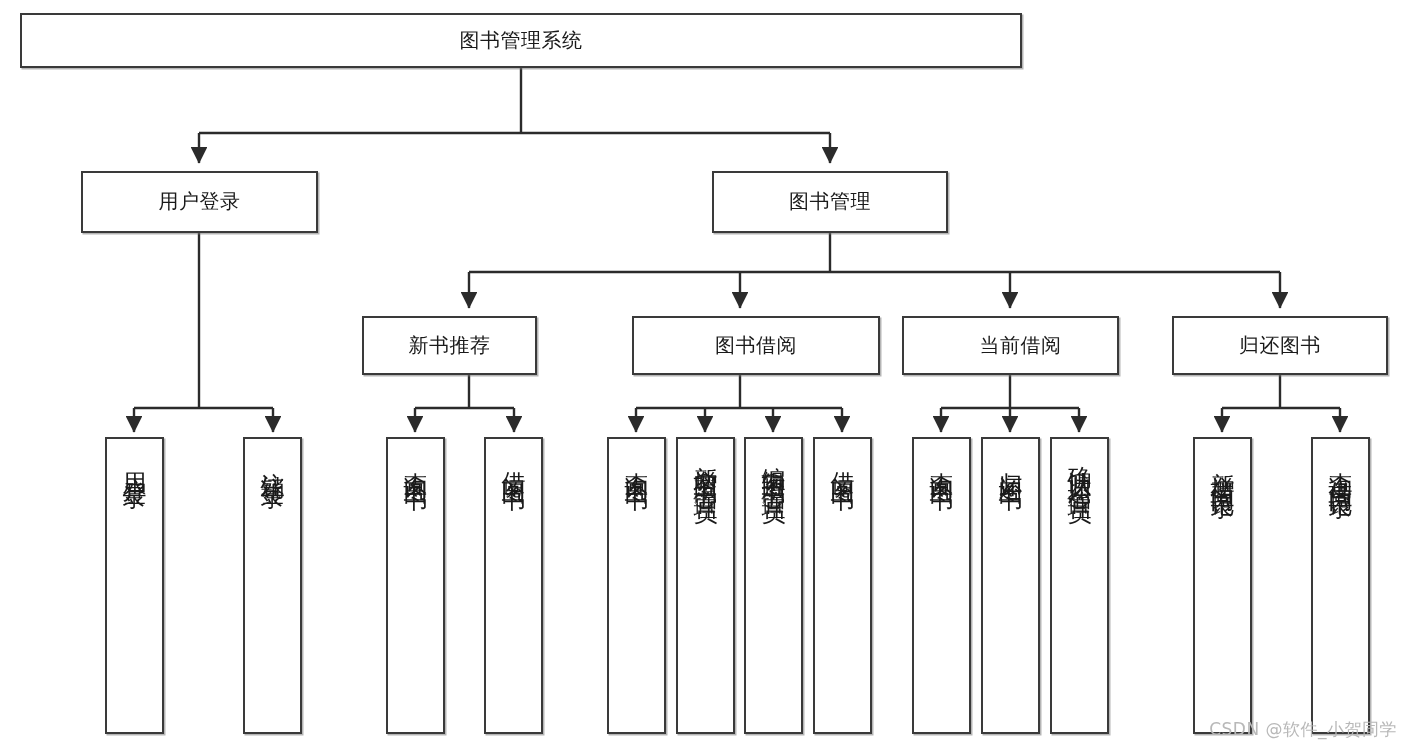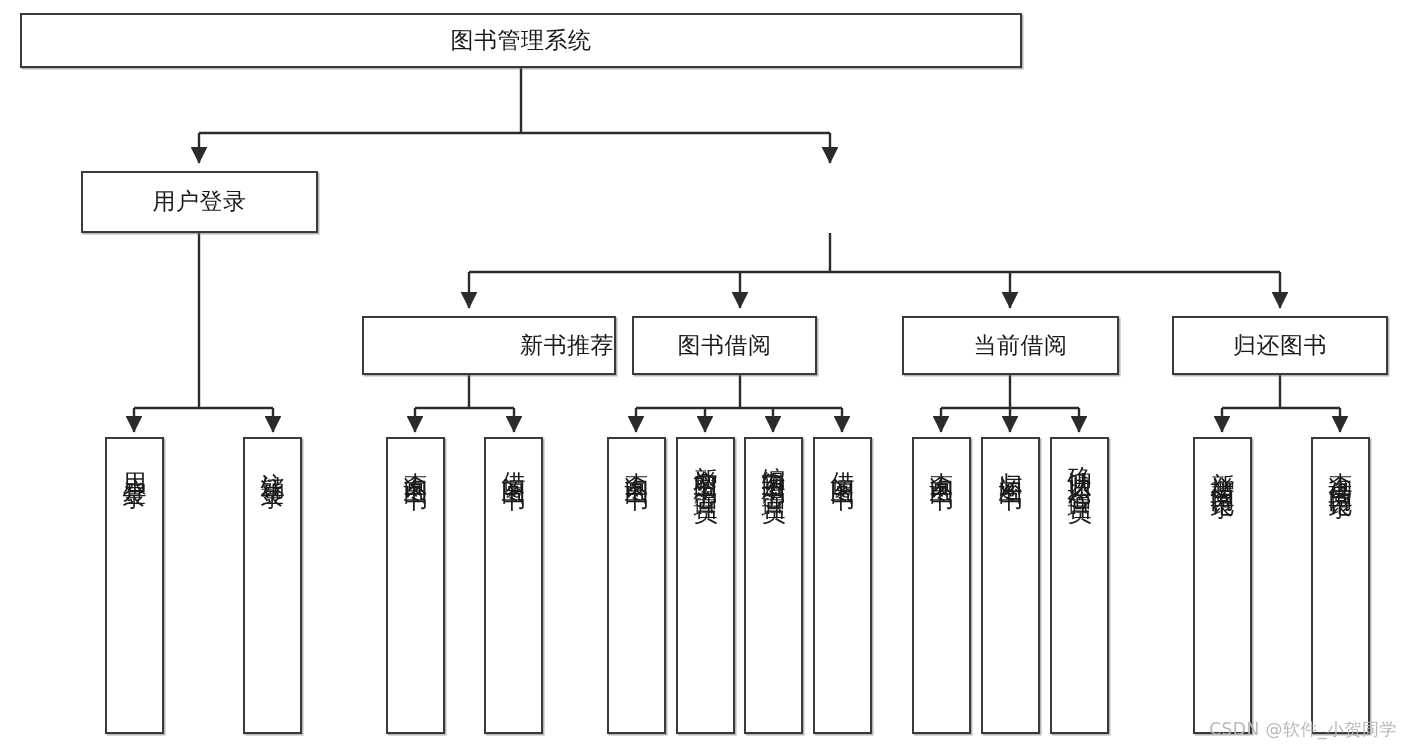--- a/index.html
+++ b/index.html
@@ -39,21 +39,21 @@
     z-index: 2;
   }
   .node .label {
     display: block;
     text-align: center;
     line-height: 1.18;
     white-space: nowrap;
   }
   
   .node.horiz .label {
-    font-size: 23px;
+    font-size: 20px;
     letter-spacing: 0.5px;
   }
   
   .node.vert {
     align-items: flex-start;
     padding-top: 14px;
   }
   .node.vert .label {
     writing-mode: vertical-rl;
     text-orientation: upright;
@@ -132,26 +132,29 @@
   </svg>
 
   <div class="node horiz" style="left:20px; top:13px; width:1002px; height:55px;">
     <span class="label">图书管理系统</span>
   </div>
 
   <div class="node horiz" style="left:81px; top:171px; width:237px; height:62px;">
     <span class="label">用户登录</span>
   </div>
 
-
-  <div class="node horiz" style="left:362px; top:316px; width:254px; height:59px;justify-content:flex-end;">
+  <div class="node horiz" style="left:712px; top:171px; width:236px; height:62px;">
+    <span class="label">图书管理</span>
+  </div>
+
+  <div class="node horiz" style="left:362px; top:316px; width:175px; height:59px;">
     <span class="label">新书推荐</span>
   </div>
 
-  <div class="node horiz" style="left:632px; top:316px; width:185px; height:59px;">
+  <div class="node horiz" style="left:632px; top:316px; width:248px; height:59px;">
     <span class="label">图书借阅</span>
   </div>
 
   <div class="node horiz" style="left:902px; top:316px; width:217px; height:59px;padding-left:20px;">
     <span class="label">当前借阅</span>
   </div>
 
   <div class="node horiz" style="left:1172px; top:316px; width:216px; height:59px;">
     <span class="label">归还图书</span>
   </div>

